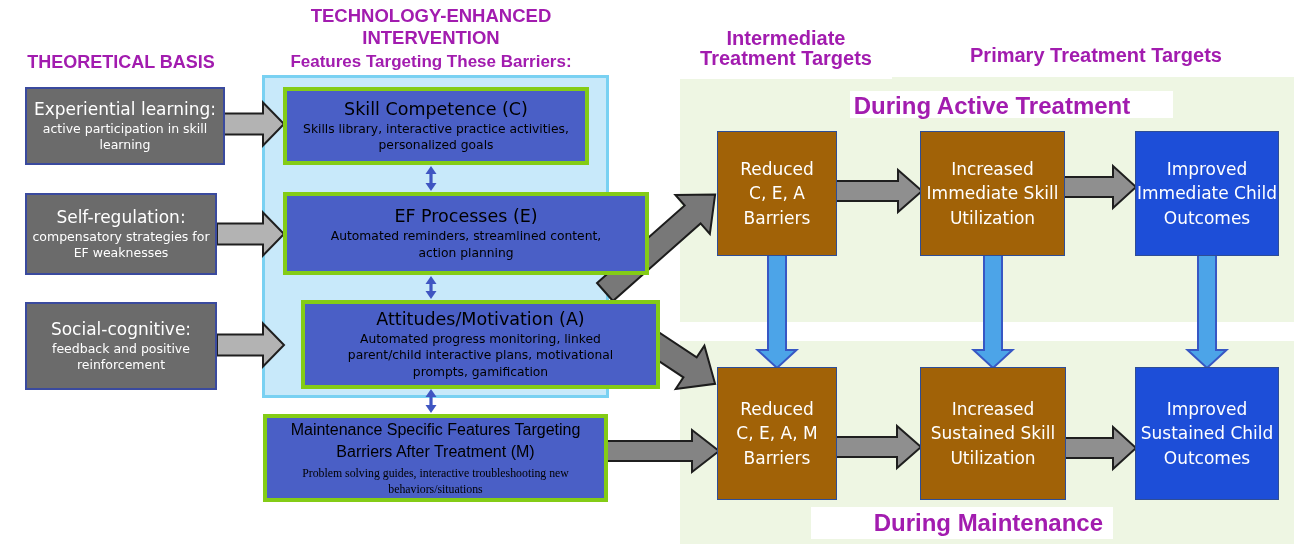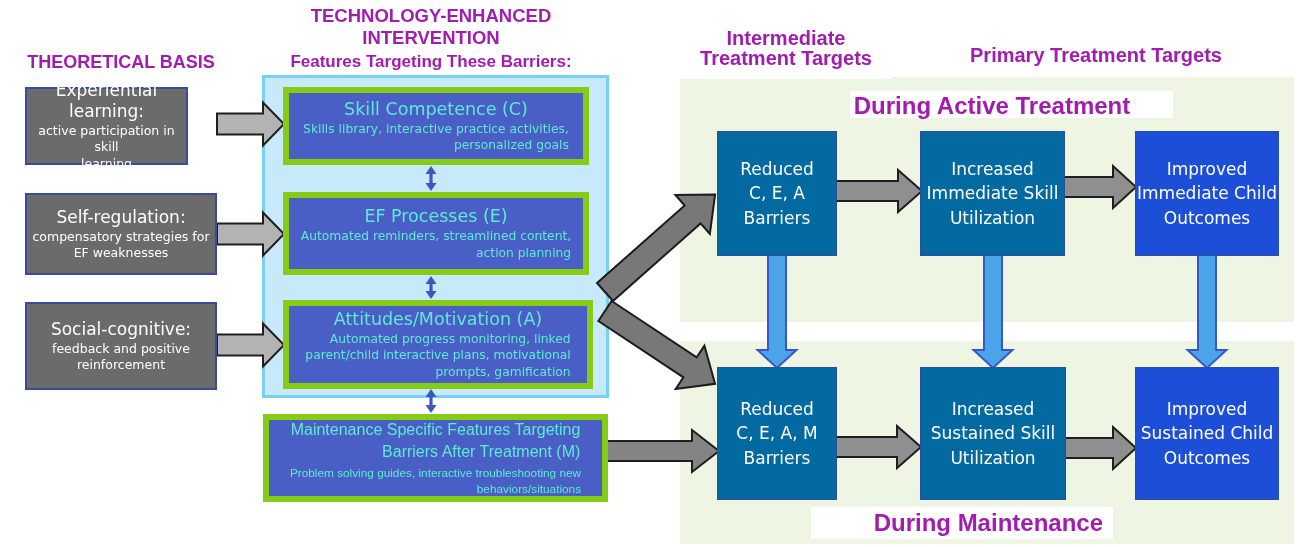--- a/index.html
+++ b/index.html
@@ -20,35 +20,35 @@
     color:#ffffff;text-align:center;display:flex;flex-direction:column;
     justify-content:center;align-items:center;z-index:4;
   }
   .t-title{font-size:17px;line-height:21px;font-family:"DejaVu Sans",sans-serif;}
   .t-body{font-size:12.5px;line-height:16.5px;margin-top:1px;font-family:"DejaVu Sans",sans-serif;}
   
   .container-blue{
     background:#c8e9fa;border:3px solid #79d1f2;box-sizing:border-box;z-index:2;
   }
   .i-box{
-    background:#4a5fc6;border:6px solid #84cc16;box-sizing:border-box;
-    color:#5eead4;text-align:right;display:flex;flex-direction:column;
+    background:#4a5fc6;border:4px solid #84cc16;box-sizing:border-box;
+    color:#000000;text-align:center;display:flex;flex-direction:column;
     justify-content:center;align-items:center;z-index:4;
   }
   .i-title{font-size:17.5px;line-height:21px;font-family:"DejaVu Sans",sans-serif;}
   .i-title2{font-size:16px;line-height:22px;font-family:Liberation Sans, sans-serif;}
   .i-body{font-size:12.3px;line-height:16.5px;margin-top:1px;font-family:"DejaVu Sans",sans-serif;}
-  .i-body2{font-size:11.8px;line-height:16px;margin-top:2px;font-family:Liberation Sans, sans-serif;}
+  .i-body2{font-size:11.8px;line-height:16px;margin-top:2px;font-family:Liberation Serif, serif;}
   
   .r-box{
     box-sizing:border-box;border:1.5px solid #2e4d96;color:#ffffff;text-align:center;
     display:flex;justify-content:center;align-items:center;
     font-size:17px;line-height:24.5px;z-index:4;font-family:"DejaVu Sans",sans-serif;
   }
-  .r-green{background:#0369a1;}
+  .r-green{background:#a16207;}
   .r-orange{background:#1d4ed8;}
   
   #arrows{position:absolute;left:0;top:0;z-index:3;}
 </style>
 </head>
 <body>
 
 <div id="canvas">
 
   <div class="abs panel" style="left:680px;top:77px;width:614px;height:245px;"></div>
@@ -104,47 +104,47 @@
   <div class="abs hdr" style="left:25px;top:52px;width:192px;font-size:18px;letter-spacing:0px;">THEORETICAL BASIS</div>
   <div class="abs hdr pre" style="left:278px;top:5px;width:306px;font-size:18.5px;line-height:22px;">TECHNOLOGY-ENHANCED
 INTERVENTION</div>
   <div class="abs hdr pre" style="left:680px;top:29px;width:212px;font-size:20px;line-height:19.5px;">Intermediate
 Treatment Targets</div>
   <div class="abs hdr" style="left:278px;top:52px;width:306px;font-size:17px;">Features Targeting These Barriers:</div>
   <div class="abs hdr" style="left:853px;top:92px;width:278px;font-size:24px;">During Active Treatment</div>
   <div class="abs hdr" style="left:966px;top:44px;width:260px;font-size:20px;">Primary Treatment Targets</div>
   <div class="abs hdr" style="left:811px;top:509px;width:292px;font-size:24px;text-align:right;">During Maintenance</div>
 
-  <div class="abs t-box" style="left:25px;top:87px;width:163px;height:78px;">
+  <div class="abs t-box" style="left:25px;top:87px;width:200px;height:78px;">
     <div class="t-title">Experiential learning:</div>
     <div class="t-body pre">active participation in skill
 learning</div>
   </div>
   <div class="abs t-box" style="left:25px;top:193px;width:192px;height:82px;">
     <div class="t-title">Self-regulation:</div>
     <div class="t-body pre">compensatory strategies for
 EF weaknesses</div>
   </div>
   <div class="abs t-box" style="left:25px;top:302px;width:192px;height:88px;">
     <div class="t-title">Social-cognitive:</div>
     <div class="t-body pre">feedback and positive
 reinforcement</div>
   </div>
 
   <div class="abs i-box" style="left:283px;top:87px;width:306px;height:78px;">
     <div class="i-title">Skill Competence (C)</div>
     <div class="i-body pre">Skills library, interactive practice activities,
 personalized goals</div>
   </div>
-  <div class="abs i-box" style="left:283px;top:192px;width:306px;height:83px;">
+  <div class="abs i-box" style="left:283px;top:192px;width:366px;height:83px;">
     <div class="i-title">EF Processes (E)</div>
     <div class="i-body pre">Automated reminders, streamlined content,
 action planning</div>
   </div>
-  <div class="abs i-box" style="left:283px;top:300px;width:310px;height:89px;">
+  <div class="abs i-box" style="left:301px;top:300px;width:359px;height:89px;">
     <div class="i-title">Attitudes/Motivation (A)</div>
     <div class="i-body pre">Automated progress monitoring, linked
 parent/child interactive plans, motivational
 prompts, gamification</div>
   </div>
 
   <div class="abs i-box" style="left:263px;top:414px;width:345px;height:88px;">
     <div class="i-title2 pre">Maintenance Specific Features Targeting
 Barriers After Treatment (M)</div>
     <div class="i-body2 pre">Problem solving guides, interactive troubleshooting new

